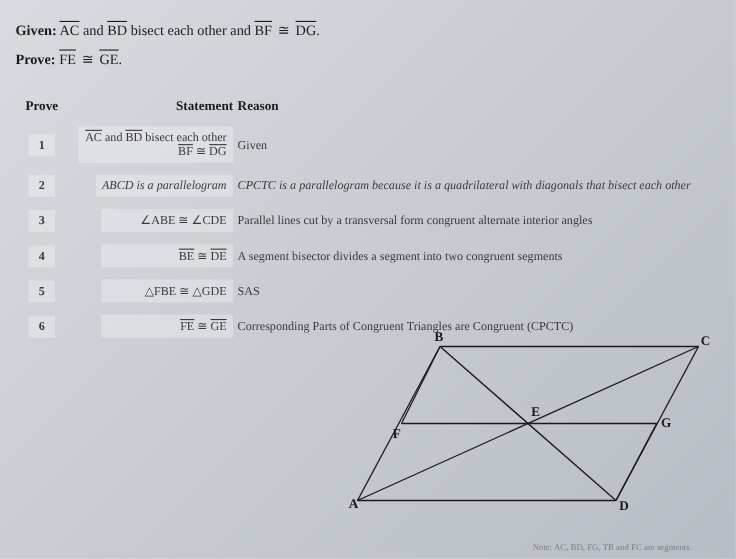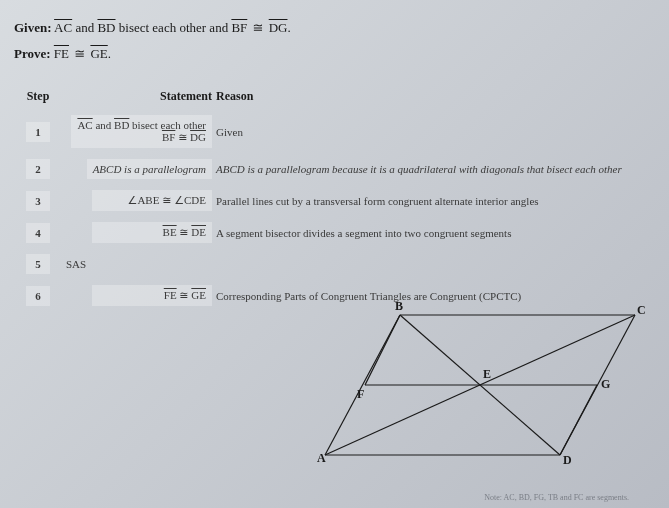--- a/index.html
+++ b/index.html
@@ -31,54 +31,55 @@
     <b>Given:</b>
     <span class="ov">AC</span><span> and </span><span class="ov">BD</span><span> bisect each other and </span><span class="ov">BF</span><span class="cong"> ≅ </span><span class="ov">DG</span><span>.</span>
   </div>
   <div class="prove">
     <b>Prove:</b>
     <span class="ov">FE</span><span class="cong"> ≅ </span><span class="ov">GE</span><span>.</span>
   </div>
 
   <div class="proof">
     <div class="row">
-      <div class="c1 hdr">Step</div>
+      <div class="c1 hdr">Prove</div>
       <div class="c2 hdr">Statement</div>
       <div class="c3 hdr">Reason</div>
     </div>
 
     <div class="row rowbody">
       <div class="c1"><span class="c1inner">1</span></div>
       <div class="c2"><div class="c2inner">
         <span class="ov">AC</span><span> and </span><span class="ov">BD</span><span> bisect each other</span><br>
         <span class="ov">BF</span><span> ≅ </span><span class="ov">DG</span>
       </div></div>
       <div class="c3">Given</div>
     </div>
 
     <div class="row rowbody">
       <div class="c1"><span class="c1inner">2</span></div>
       <div class="c2"><div class="c2inner"><i>ABCD is a parallelogram</i></div></div>
-      <div class="c3"><i>ABCD is a parallelogram because it is a quadrilateral with diagonals that bisect each other</i></div>
+      <div class="c3"><i>CPCTC is a parallelogram because it is a quadrilateral with diagonals that bisect each other</i></div>
     </div>
 
     <div class="row rowbody">
       <div class="c1"><span class="c1inner">3</span></div>
       <div class="c2"><div class="c2inner">∠ABE ≅ ∠CDE</div></div>
       <div class="c3">Parallel lines cut by a transversal form congruent alternate interior angles</div>
     </div>
 
     <div class="row rowbody">
       <div class="c1"><span class="c1inner">4</span></div>
       <div class="c2"><div class="c2inner"><span class="ov">BE</span><span> ≅ </span><span class="ov">DE</span></div></div>
       <div class="c3">A segment bisector divides a segment into two congruent segments</div>
     </div>
 
     <div class="row rowbody">
       <div class="c1"><span class="c1inner">5</span></div>
+      <div class="c2"><div class="c2inner">△FBE ≅ △GDE</div></div>
       <div class="c3">SAS</div>
     </div>
 
     <div class="row rowbody">
       <div class="c1"><span class="c1inner">6</span></div>
       <div class="c2"><div class="c2inner"><span class="ov">FE</span><span> ≅ </span><span class="ov">GE</span></div></div>
       <div class="c3">Corresponding Parts of Congruent Triangles are Congruent (CPCTC)</div>
     </div>
   </div>
 </div>

